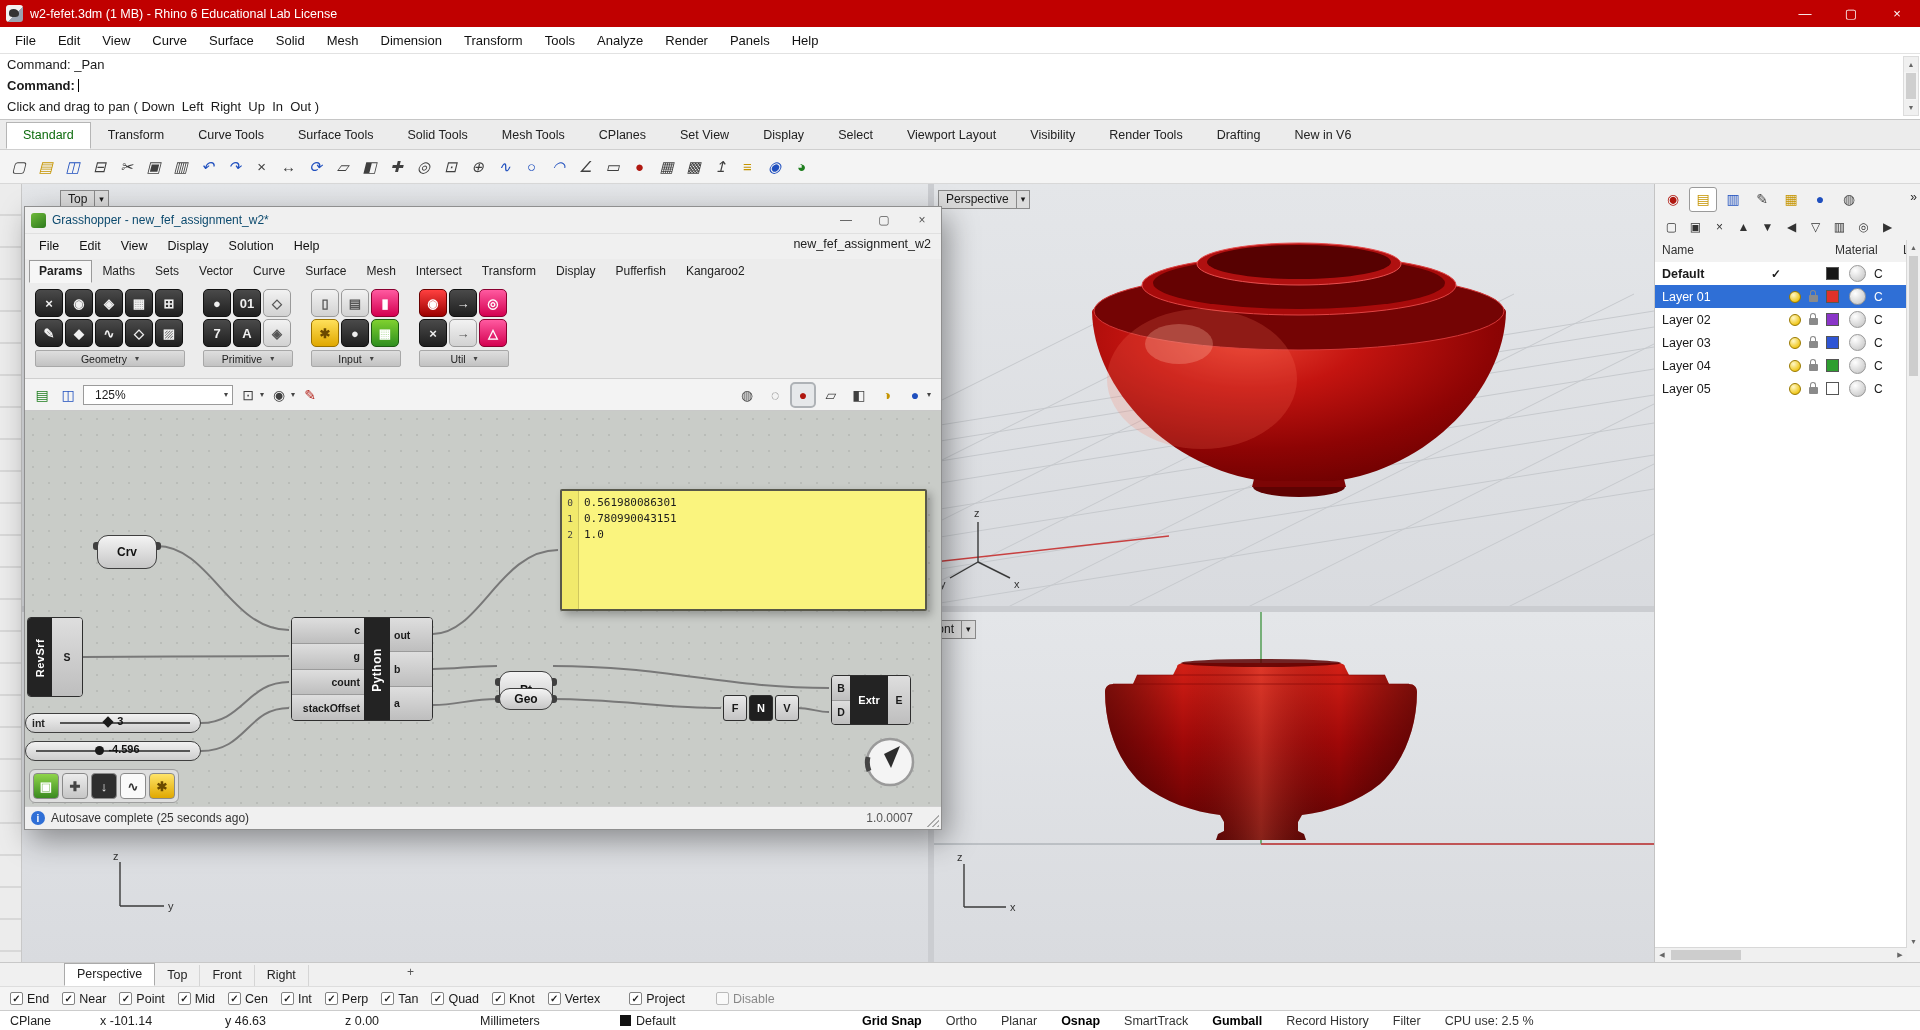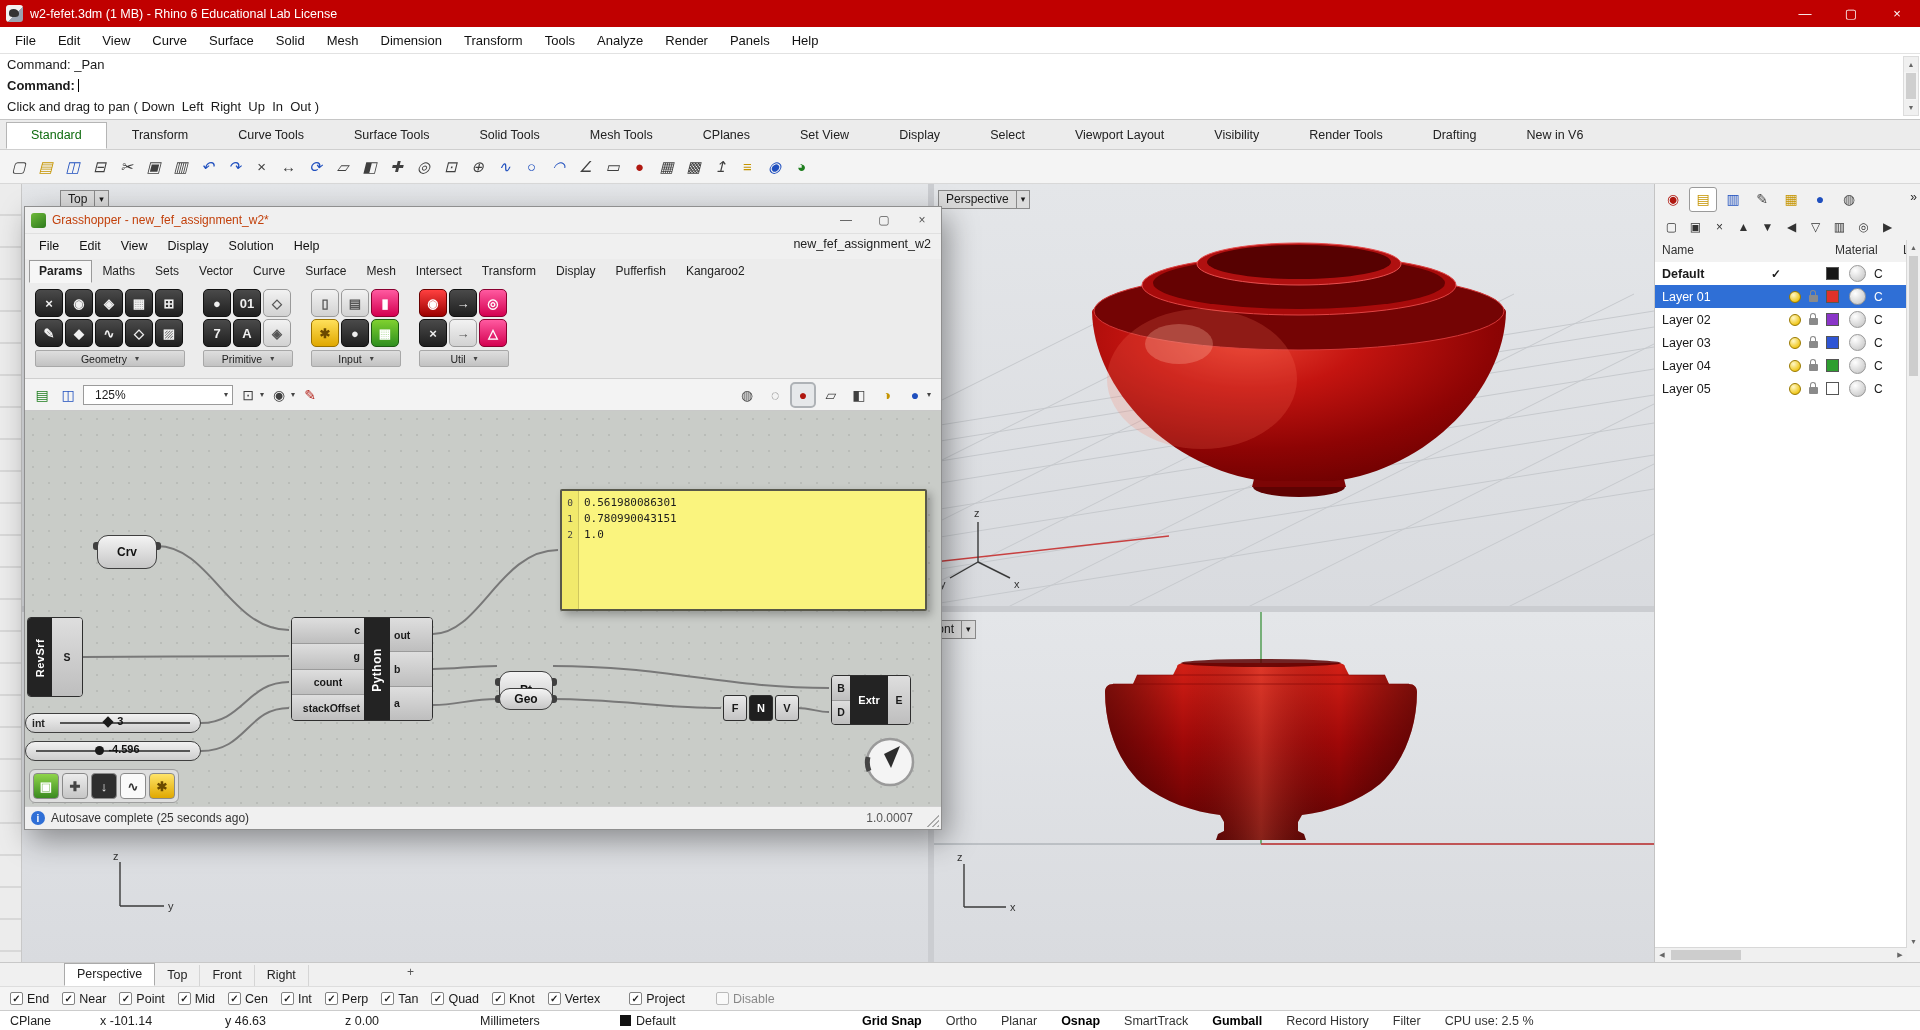--- a/index.html
+++ b/index.html
@@ -22,21 +22,21 @@
   .command{position:absolute;left:0;top:54px;width:1920px;height:66px;background:#fff;border-bottom:1px solid #c6c6c6;box-sizing:border-box;}
   .cline{height:21px;line-height:21px;padding-left:7px;white-space:pre;font-size:13px;color:#1a1a1a;}
   .cprompt{font-weight:bold;}
   .caret{display:inline-block;width:1px;height:13px;background:#000;margin-left:3px;vertical-align:-2px;}
   .cmd-scroll{position:absolute;right:1px;top:2px;width:16px;height:60px;background:#f4f4f4;border:1px solid #dcdcdc;box-sizing:border-box;}
   .sc-btn{height:15px;display:flex;align-items:center;justify-content:center;font-size:7px;color:#666;background:#f0f0f0;}
   .sc-thumb{height:26px;margin:1px 2px;background:#cfcfcf;}
 
   
   .tabrow{position:absolute;left:0;top:120px;width:1920px;height:30px;background:#ececec;border-bottom:1px solid #cfcfcf;display:flex;align-items:flex-end;padding-left:6px;box-sizing:border-box;}
-  .ttab{padding:5px 24px 6px;font-size:12.5px;color:#222;border:1px solid transparent;}
+  .ttab{padding:5px 16px 6px;font-size:12.5px;color:#222;border:1px solid transparent;}
   .ttab.active{background:#fff;border-color:#b5b5b5;border-bottom-color:#fff;color:#0d6b0d;}
 
   
   .iconrow{position:absolute;left:0;top:150px;width:1920px;height:34px;background:#f4f4f4;border-bottom:1px solid #d8d8d8;display:flex;align-items:center;padding-left:5px;box-sizing:border-box;}
   .tbi{width:25px;height:25px;margin:0 1px;display:flex;align-items:center;justify-content:center;font-size:15px;border-radius:3px;}
   .g{color:#3f3f3f}.b{color:#1f4fbe}.y{color:#c59400}.r{color:#b01810}.gr{color:#1e7e1e}
 
   
   .leftstrip{position:absolute;left:0;top:184px;width:22px;height:778px;background:repeating-linear-gradient(180deg,#ececec 0 30px,#d8d8d8 30px 32px);border-right:1px solid #c8c8c8;box-sizing:border-box;}
   .vp{position:absolute;background:linear-gradient(180deg,#e4e6e9 0%,#d9dbdf 100%);}
@@ -48,21 +48,21 @@
   .hdiv{position:absolute;left:22px;top:606px;width:1632px;height:6px;background:#cbcdd1;}
   .vp-chip{position:absolute;display:flex;align-items:stretch;font-size:12px;color:#1a1a1a;z-index:5;}
   .vp-chip-main{background:#dcdcdc;border:1px solid #8a8a8a;padding:1px 7px 2px;}
   .vp-caret{background:#dcdcdc;border:1px solid #8a8a8a;border-left:0;padding:1px 4px 2px;font-size:9px;display:flex;align-items:center;}
   svg text{font-family:"Liberation Sans",sans-serif;}
 
   
   .gh{position:absolute;left:24px;top:206px;width:918px;height:624px;background:#f0f0f0;border:1px solid #8f8f8f;box-shadow:6px 10px 28px rgba(0,0,0,.38);z-index:60;box-sizing:border-box;}
   .gh-title{position:absolute;left:0;top:0;right:0;height:26px;background:#f0f0f0;display:flex;align-items:center;border-bottom:1px solid #e0e0e0;}
   .gh-ico{width:15px;height:15px;margin:0 6px;border-radius:3px;background:linear-gradient(145deg,#6fba3a,#2d7a1d);}
-  .gh-title .t{font-size:12px;color:#c2410c;}
+  .gh-title .t{font-size:12px;color:#0c4a6e;}
   .gh-wbtns{margin-left:auto;display:flex;}
   .gh-wbtn{width:38px;height:25px;display:flex;align-items:center;justify-content:center;color:#555;font-size:12px;}
   .gh-menu{position:absolute;left:0;top:26px;right:0;height:26px;display:flex;align-items:center;padding-left:4px;}
   .gh-menu .mi{padding:0 10px;font-size:12.5px;}
   .gh-docname{position:absolute;right:10px;top:30px;font-size:12.5px;color:#222;}
   .gh-tabs{position:absolute;left:0;top:52px;right:0;height:24px;background:#ececec;border-bottom:1px solid #bdbdbd;display:flex;align-items:flex-end;padding-left:4px;}
   .gtab{padding:3px 9px 4px;font-size:12px;color:#222;border:1px solid transparent;}
   .gtab.active{background:#f6f6f6;border-color:#9a9a9a;border-bottom-color:#f6f6f6;font-weight:bold;}
   .gh-palette{position:absolute;left:0;top:76px;right:0;height:96px;background:#ececec;border-bottom:1px solid #cfcfcf;display:flex;align-items:flex-start;padding:6px 0 0 10px;gap:18px;box-sizing:border-box;}
   .ggroup{display:flex;flex-direction:column;}
@@ -622,21 +622,21 @@
 
       <div class="gnode" style="left:266px;top:206px;width:142px;height:104px;">
         <div class="gcol" style="width:72px;">
 
         <div class="gcell" style="justify-content:flex-end;">
               <span>c</span>
             </div>
             <div class="gcell" style="justify-content:flex-end;">
               <span>g</span>
             </div>
-            <div class="gcell" style="justify-content:center;">
+            <div class="gcell" style="justify-content:flex-end;">
               <span>count</span>
             </div>
             <div class="gcell" style="justify-content:flex-end;">
               <span>stackOffset</span>
             </div>
           </div>
         <div class="gcore" style="width:26px;">
           <span class="vtext" style="width:104px;height:26px;left:-39px;top:39px;line-height:26px;">Python</span>
         </div>
         <div class="gcol" style="width:42px;">

